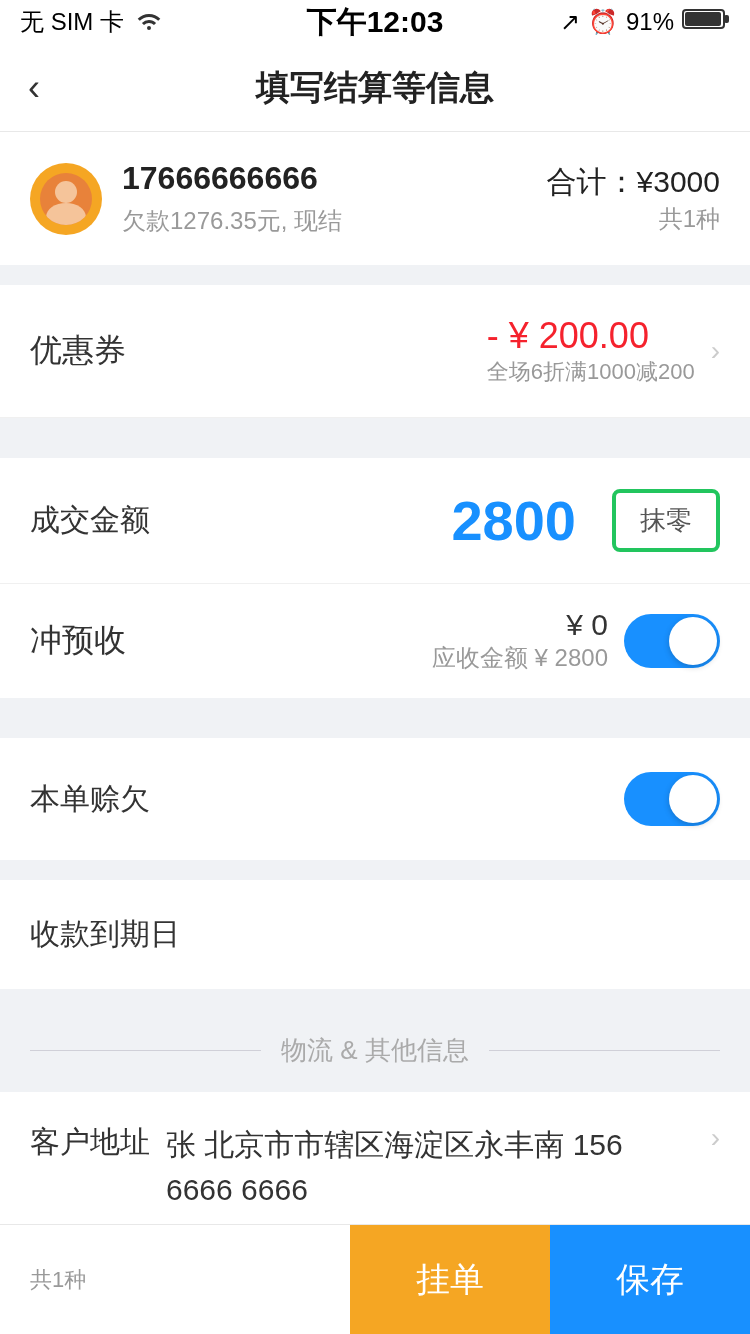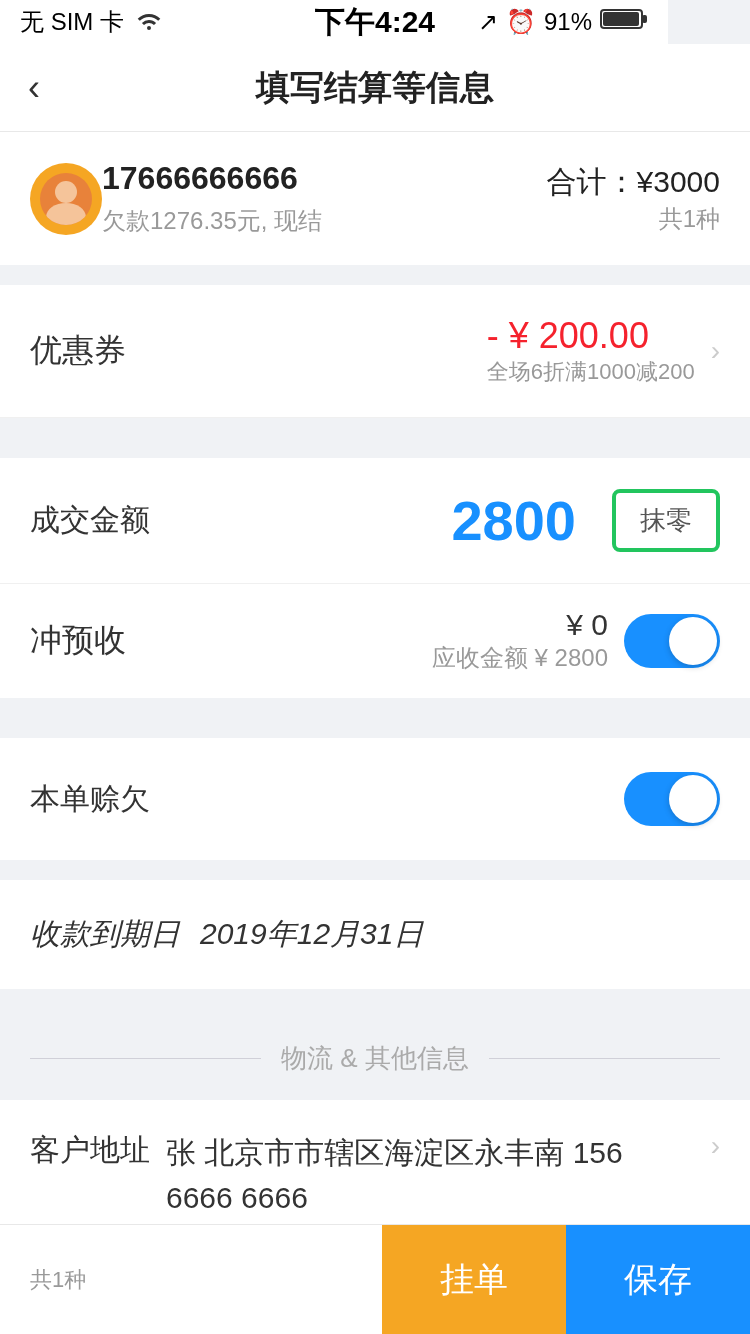--- a/index.html
+++ b/index.html
@@ -8,21 +8,21 @@
       width: 750px;
       min-height: 1334px;
       font-family: -apple-system, "PingFang SC", "Helvetica Neue", sans-serif;
       background: #f0f2f5;
       position: relative;
       overflow-x: hidden;
     }
 
     
     .status-bar {
-      width: 668px;
+      width: 750px;
       height: 44px;
       background: #fff;
       display: flex;
       align-items: center;
       justify-content: space-between;
       padding: 0 20px;
       font-size: 26px;
       font-weight: 500;
     }
     .status-left {
@@ -80,20 +80,21 @@
       background: #fff;
       padding: 28px 30px;
       display: flex;
       align-items: center;
       justify-content: space-between;
       margin-bottom: 20px;
     }
     .customer-left {
       display: flex;
       align-items: center;
+      gap: 20px;
     }
     .avatar {
       width: 72px;
       height: 72px;
       border-radius: 50%;
       background: #f5a623;
       display: flex;
       align-items: center;
       justify-content: center;
     }
@@ -295,22 +296,21 @@
       font-size: 30px;
       color: #333;
     }
 
     
     .duedate-section {
       background: #fff;
       padding: 34px 30px;
       display: flex;
       align-items: center;
-      margin-bottom: 28px;
-      font-style: italic;
+      margin-bottom: 20px;
     }
     .duedate-label {
       font-size: 30px;
       color: #333;
       margin-right: 20px;
     }
     .duedate-value {
       font-size: 30px;
       color: #333;
     }
@@ -386,21 +386,21 @@
     .bottom-deal span {
       font-size: 36px;
       font-weight: 600;
       color: #333;
     }
     .bottom-count {
       font-size: 22px;
       color: #999;
     }
     .bottom-btn {
-      width: 184px;
+      width: 200px;
       display: flex;
       align-items: center;
       justify-content: center;
       font-size: 34px;
       font-weight: 500;
       color: #fff;
       cursor: pointer;
     }
     .btn-hold {
       background: #f5a623;
@@ -414,21 +414,21 @@
 
 <div class="status-bar">
   <div class="status-left">
     <span>无 SIM 卡</span>
     <span>
       <svg width="30" height="22" viewBox="0 0 30 22">
           <path d="M15 18a2 2 0 1 1 0 4 2 2 0 0 1 0-4zm0-6c2.8 0 5.3 1.1 7.1 2.9l-2.1 2.1A7.1 7.1 0 0 0 15 15a7.1 7.1 0 0 0-5 2l-2.1-2.1A10 10 0 0 1 15 12zm0-6c4.4 0 8.4 1.8 11.3 4.7l-2.1 2.1A13.1 13.1 0 0 0 15 9a13.1 13.1 0 0 0-9.2 3.8L3.7 10.7A16 16 0 0 1 15 6z" fill="#333"></path>
         </svg>
     </span>
   </div>
-  <div class="status-center">下午4:24</div>
+  <div class="status-center">下午12:03</div>
   <div class="status-right">
     <span>↗</span>
     <span>⏰</span>
     <span>91%</span>
     <span>
       <svg width="48" height="24" viewBox="0 0 48 24">
           <rect x="1" y="3" width="41" height="18" rx="3" ry="3" fill="none" stroke="#333" stroke-width="2"></rect>
           <rect x="42" y="8" width="5" height="8" rx="2" ry="2" fill="#333"></rect>
           <rect x="3" y="5" width="36" height="14" rx="2" ry="2" fill="#333"></rect>
         </svg>
@@ -504,21 +504,20 @@
 
 <div class="debt-section section">
   <div class="debt-label">本单赊欠</div>
   <div class="toggle">
     <div class="toggle-knob"></div>
   </div>
 </div>
 
 <div class="duedate-section section">
   <div class="duedate-label">收款到期日</div>
-  <div class="duedate-value">2019年12月31日</div>
 </div>
 
 <div class="divider-section">
   <div class="divider-line"></div>
   <span class="divider-text">物流 &amp; 其他信息</span>
   <div class="divider-line"></div>
 </div>
 
 <div class="address-section section">
   <div class="address-label">客户地址</div>

